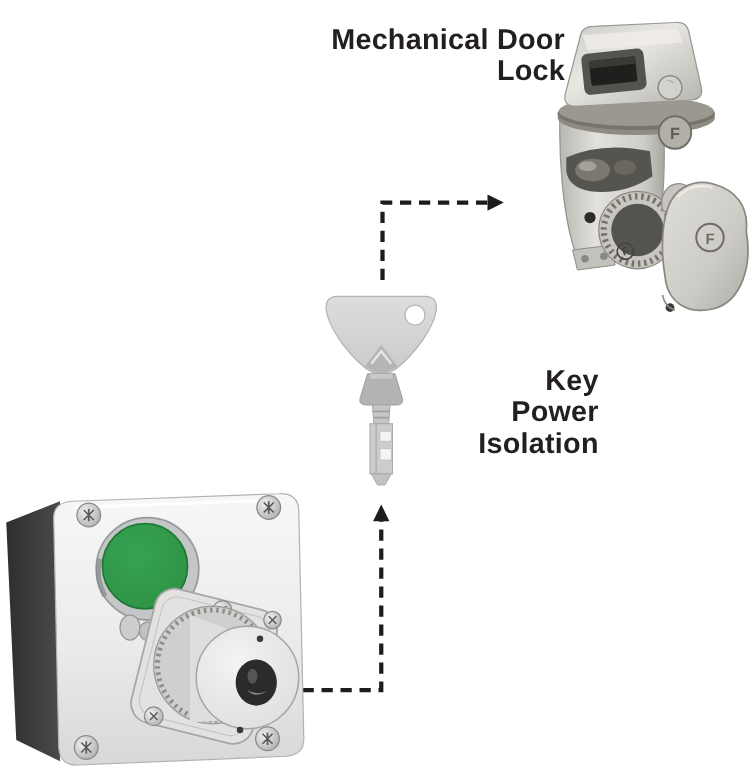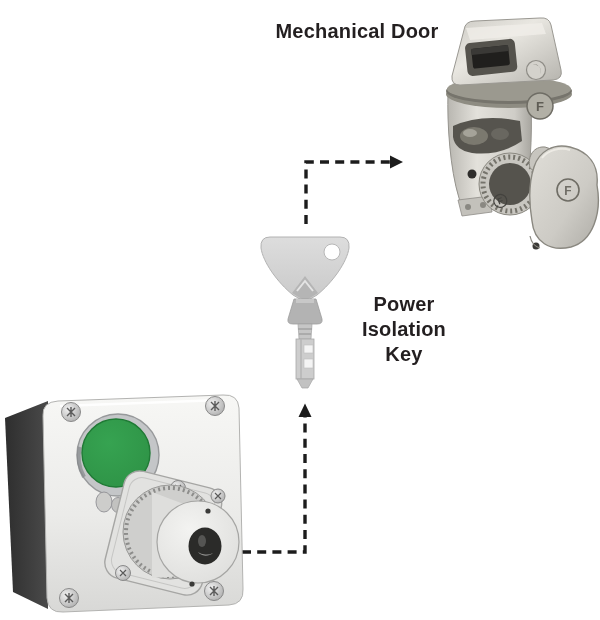--- a/index.html
+++ b/index.html
@@ -5,48 +5,49 @@
   html,body{margin:0;padding:0;background:#ffffff;}
   .scene{
     position:relative;
     width:600px;height:620px;
     background:#ffffff;
     font-family:"Liberation Sans", sans-serif;
     overflow:hidden;
   }
   .label{
     position:absolute;
-    text-align:center;
+    text-align:right;
     font-weight:bold;
-    font-size:20px;
+    font-size:23px;
     line-height:25px;
     color:#231f20;
     letter-spacing:.2px;
   }
   .label-door-lock{left:262px;top:19px;width:190px;}
   .label-power-key{left:329px;top:292px;width:150px;}
   .label-key-switch{left:0px;top:337px;width:242px;}
   .illu{position:absolute;}
   .illu-lock{left:430px;top:14px;}
   .illu-key{left:256px;top:229px;}
   .illu-switch{left:2px;top:392px;}
   .arrows{position:absolute;left:0;top:0;}
 </style>
 </head>
 <body>
 
 <div class="scene">
 
   <div class="label label-door-lock">
     <div>Mechanical Door</div>
+    <div>Lock</div>
   </div>
 
   <div class="label label-power-key">
+    <div>Key</div>
     <div>Power Isolation</div>
-    <div>Key</div>
   </div>
 
   <div class="label label-key-switch">
   </div>
 
   <svg class="arrows" width="600" height="620" viewBox="0 0 600 620">
 
     <g>
       <path d="M306,224 L306,162 L391,162" fill="none" stroke="#1c1c1c" stroke-width="3.4" stroke-dasharray="9,6.2"></path>
       <polygon points="390,155.5 403,162 390,168.5" fill="#1c1c1c"></polygon>

